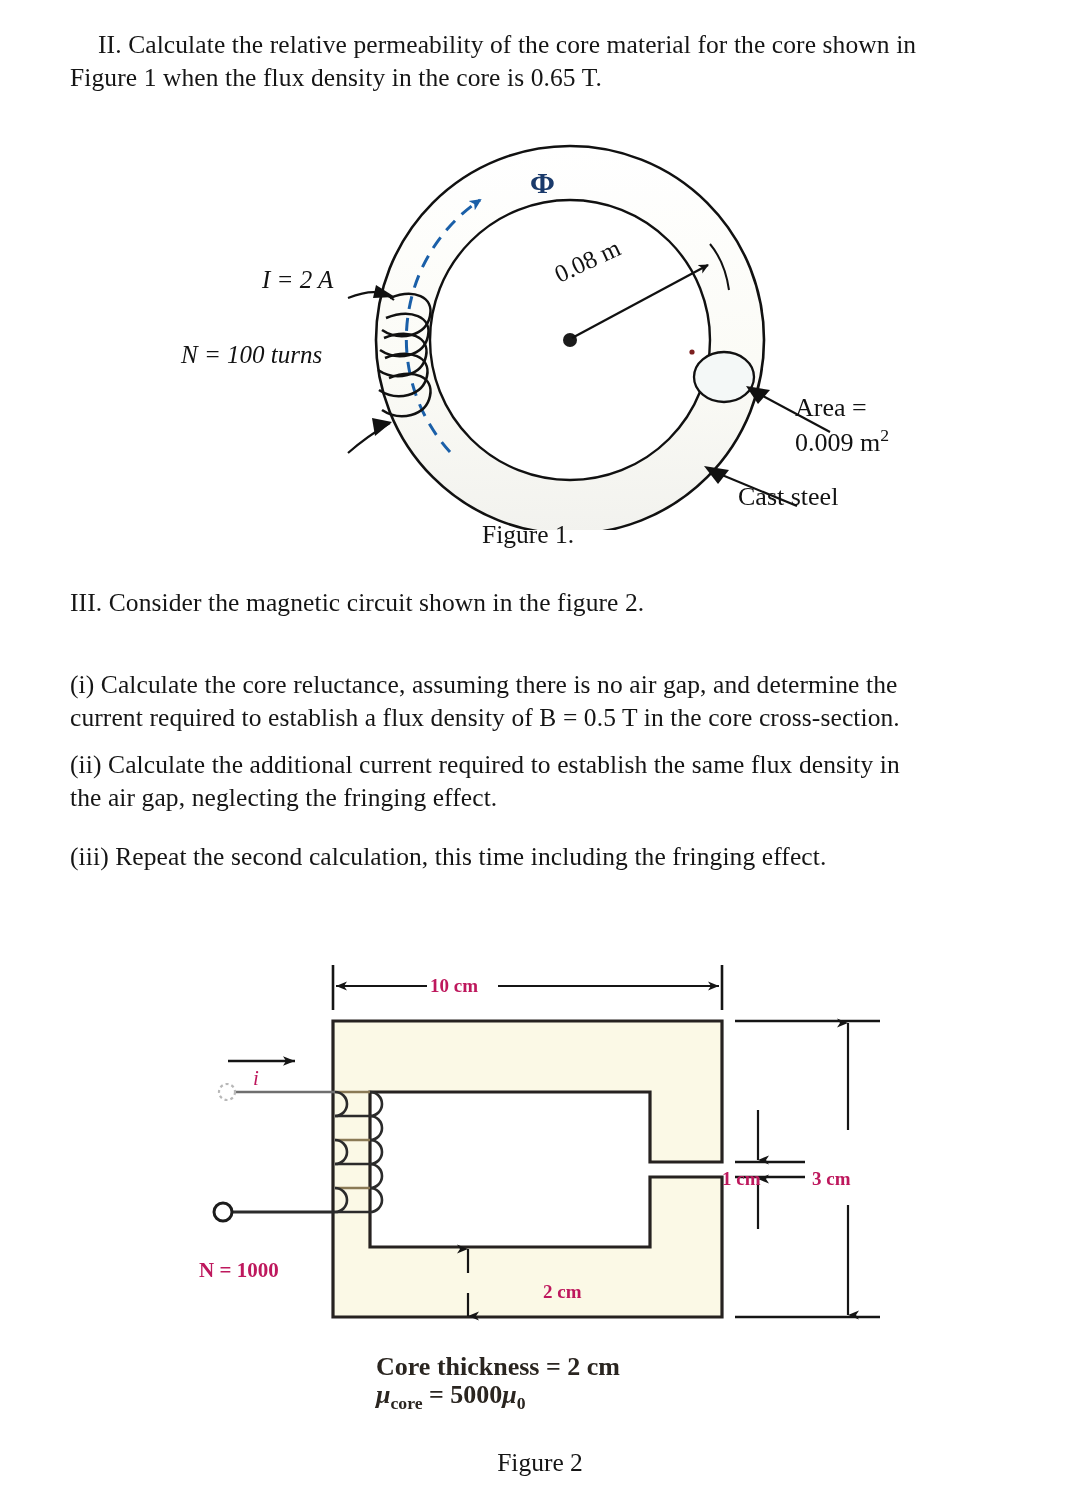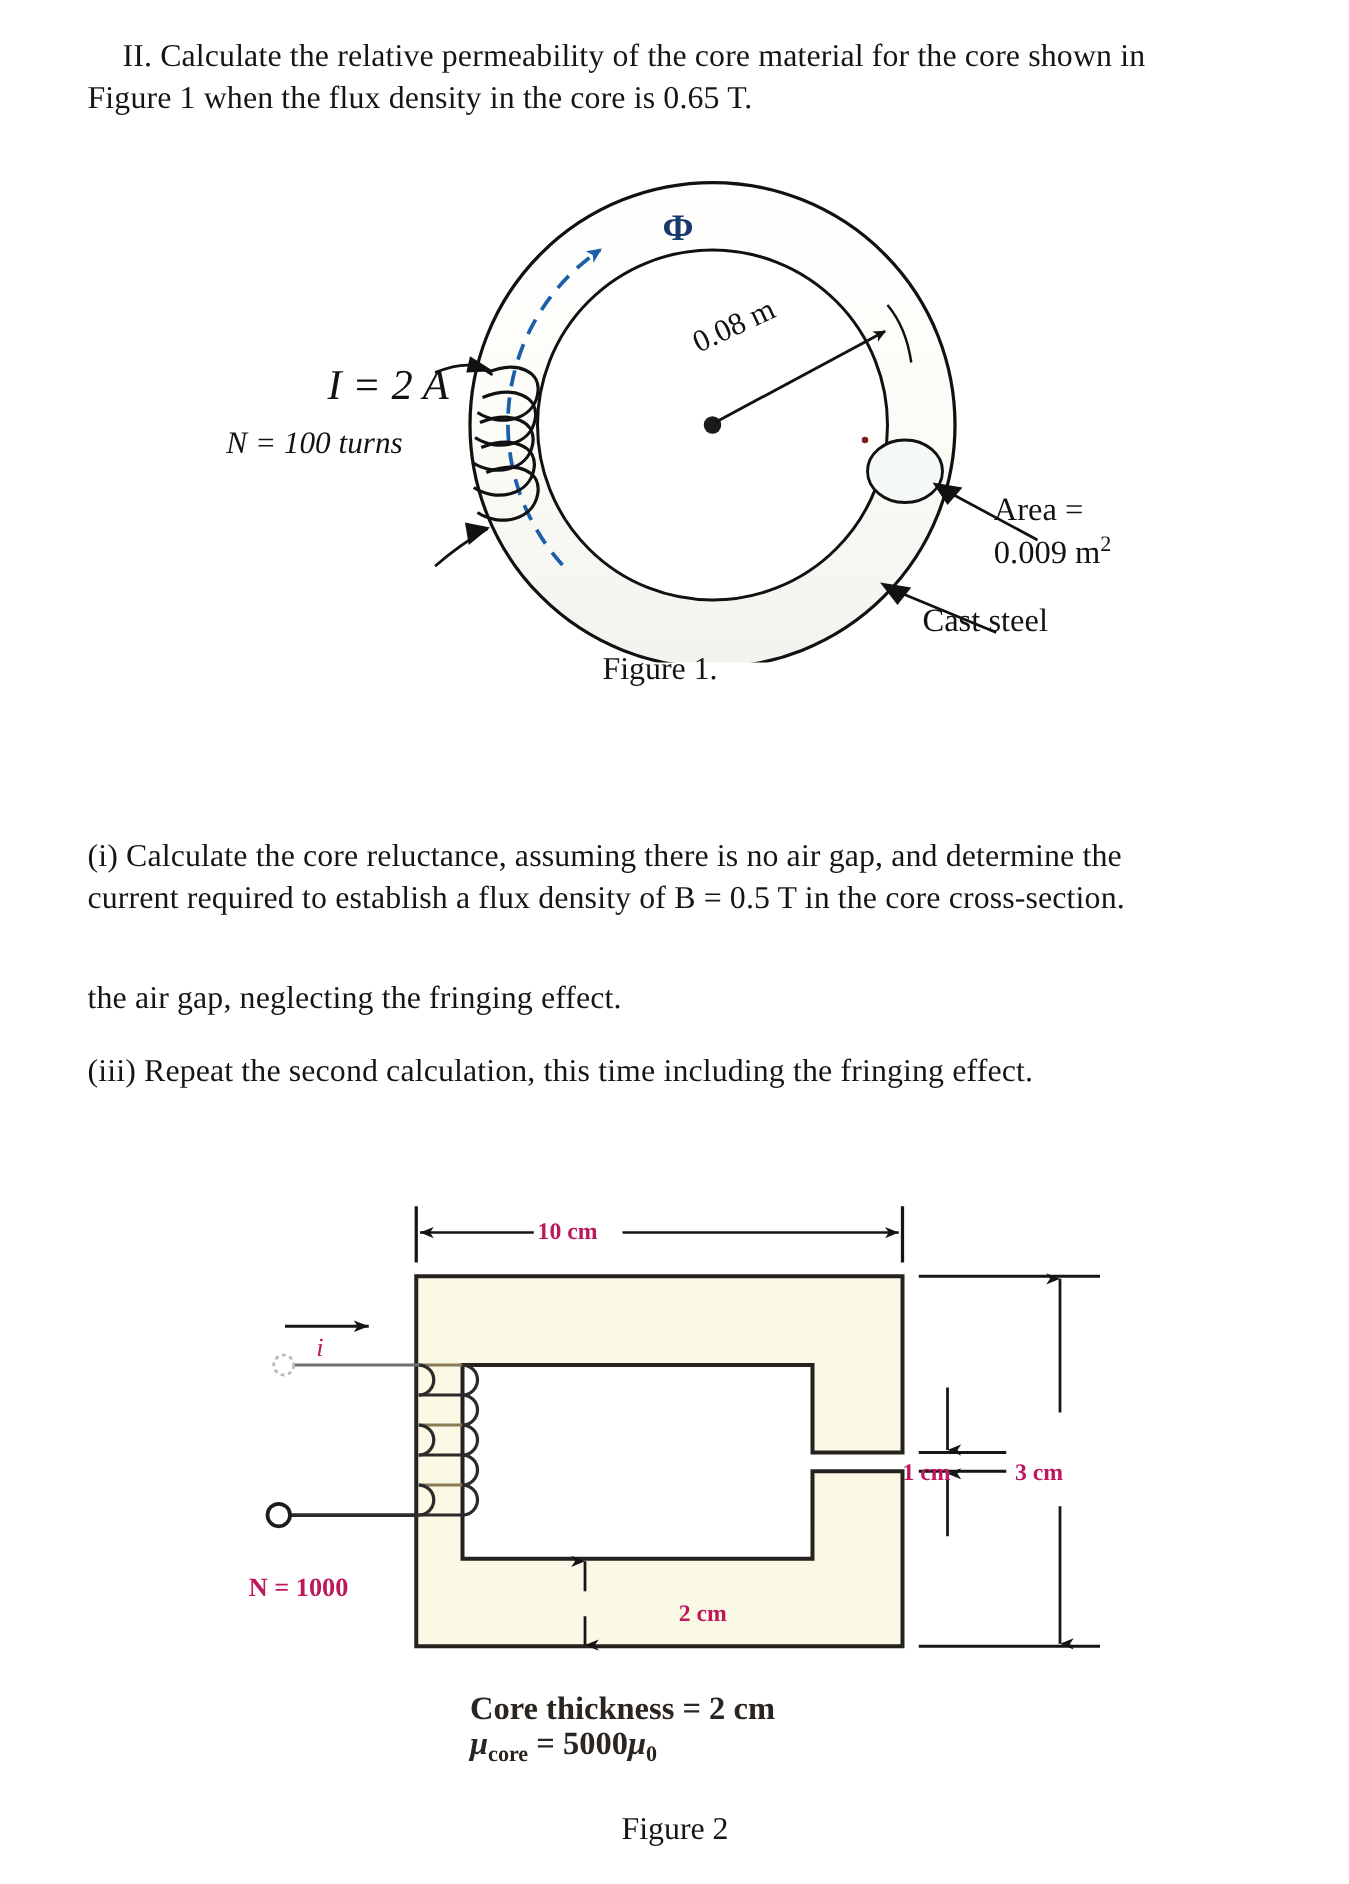--- a/index.html
+++ b/index.html
@@ -115,40 +115,42 @@
     <path d="M210,283 C196,291 184,299 168,313" stroke="#111" stroke-width="2.2" fill="none"></path>
     <path d="M192,278 L212,282 L195,296 Z" fill="#111"></path>
 
     <line x1="650" y1="292" x2="572" y2="250" stroke="#111" stroke-width="2.2"></line>
     <path d="M566,246 L590,250 L578,264 Z" fill="#111"></path>
 
     <line x1="617" y1="366" x2="530" y2="330" stroke="#111" stroke-width="2.2"></line>
     <path d="M524,326 L549,330 L538,344 Z" fill="#111"></path>
   </svg>
 
-  <div class="fig-label" style="left:262px; top:266px; font-size:34px; font-style:italic;margin-top:24px;">I  =  2 A</div>
+  <div class="fig-label" style="left:262px; top:266px; font-size:25px; font-style:italic;">I  =  2 A</div>
   <div class="fig-label" style="left:181px; top:341px; font-size:25px; font-style:italic;">N  =  100 turns</div>
 
   <div class="fig-label" style="left:530px; top:166px; font-size:30px; color:#1a3a6b; font-weight:600;">Φ</div>
 
   <div class="fig-label" style="left:556px; top:262px; font-size:25px; transform:rotate(-25deg); transform-origin:left center;">0.08 m</div>
 
   <div class="fig-label" style="left:795px; top:393px; font-size:26px;">Area  =</div>
   <div class="fig-label" style="left:795px; top:425px; font-size:26px;">
     <span>0.009 m</span><span class="sup">2</span>
   </div>
 
   <div class="fig-label" style="left:738px; top:482px; font-size:26px;">Cast steel</div>
 
   <div class="fig-caption" style="left:428px; top:520px; width:200px;">Figure 1.</div>
 
+  <div class="para" style="left:70px; top:586px; width:930px;">III. Consider the magnetic circuit shown in the figure 2.</div>
 
   <div class="para" style="left:70px; top:668px; width:935px;">(i) Calculate the core reluctance, assuming there is no air gap, and determine the</div>
   <div class="para" style="left:70px; top:701px; width:935px;">current required to establish a flux density of B = 0.5 T in the core cross-section.</div>
 
+  <div class="para" style="left:70px; top:748px; width:935px;">(ii) Calculate the additional current required to establish the same flux density in</div>
   <div class="para" style="left:70px; top:840px; width:935px;">(iii) Repeat the second calculation, this time including the fringing effect.</div>
 
   <div class="para" style="left:70px; top:781px; width:935px;">the air gap, neglecting the fringing effect.</div>
 
   <svg class="fig2-svg" style="left:180px; top:955px;" width="720" height="380" viewBox="0 0 720 380">
     <defs>
       <marker id="dimArrR" markerWidth="12" markerHeight="10" refX="11" refY="5" orient="auto" markerUnits="userSpaceOnUse">
         <path d="M0,0.5 L11,5 L0,9.5 L3,5 Z" fill="#151515"></path>
       </marker>
       <marker id="dimArrL" markerWidth="12" markerHeight="10" refX="1" refY="5" orient="auto" markerUnits="userSpaceOnUse">

